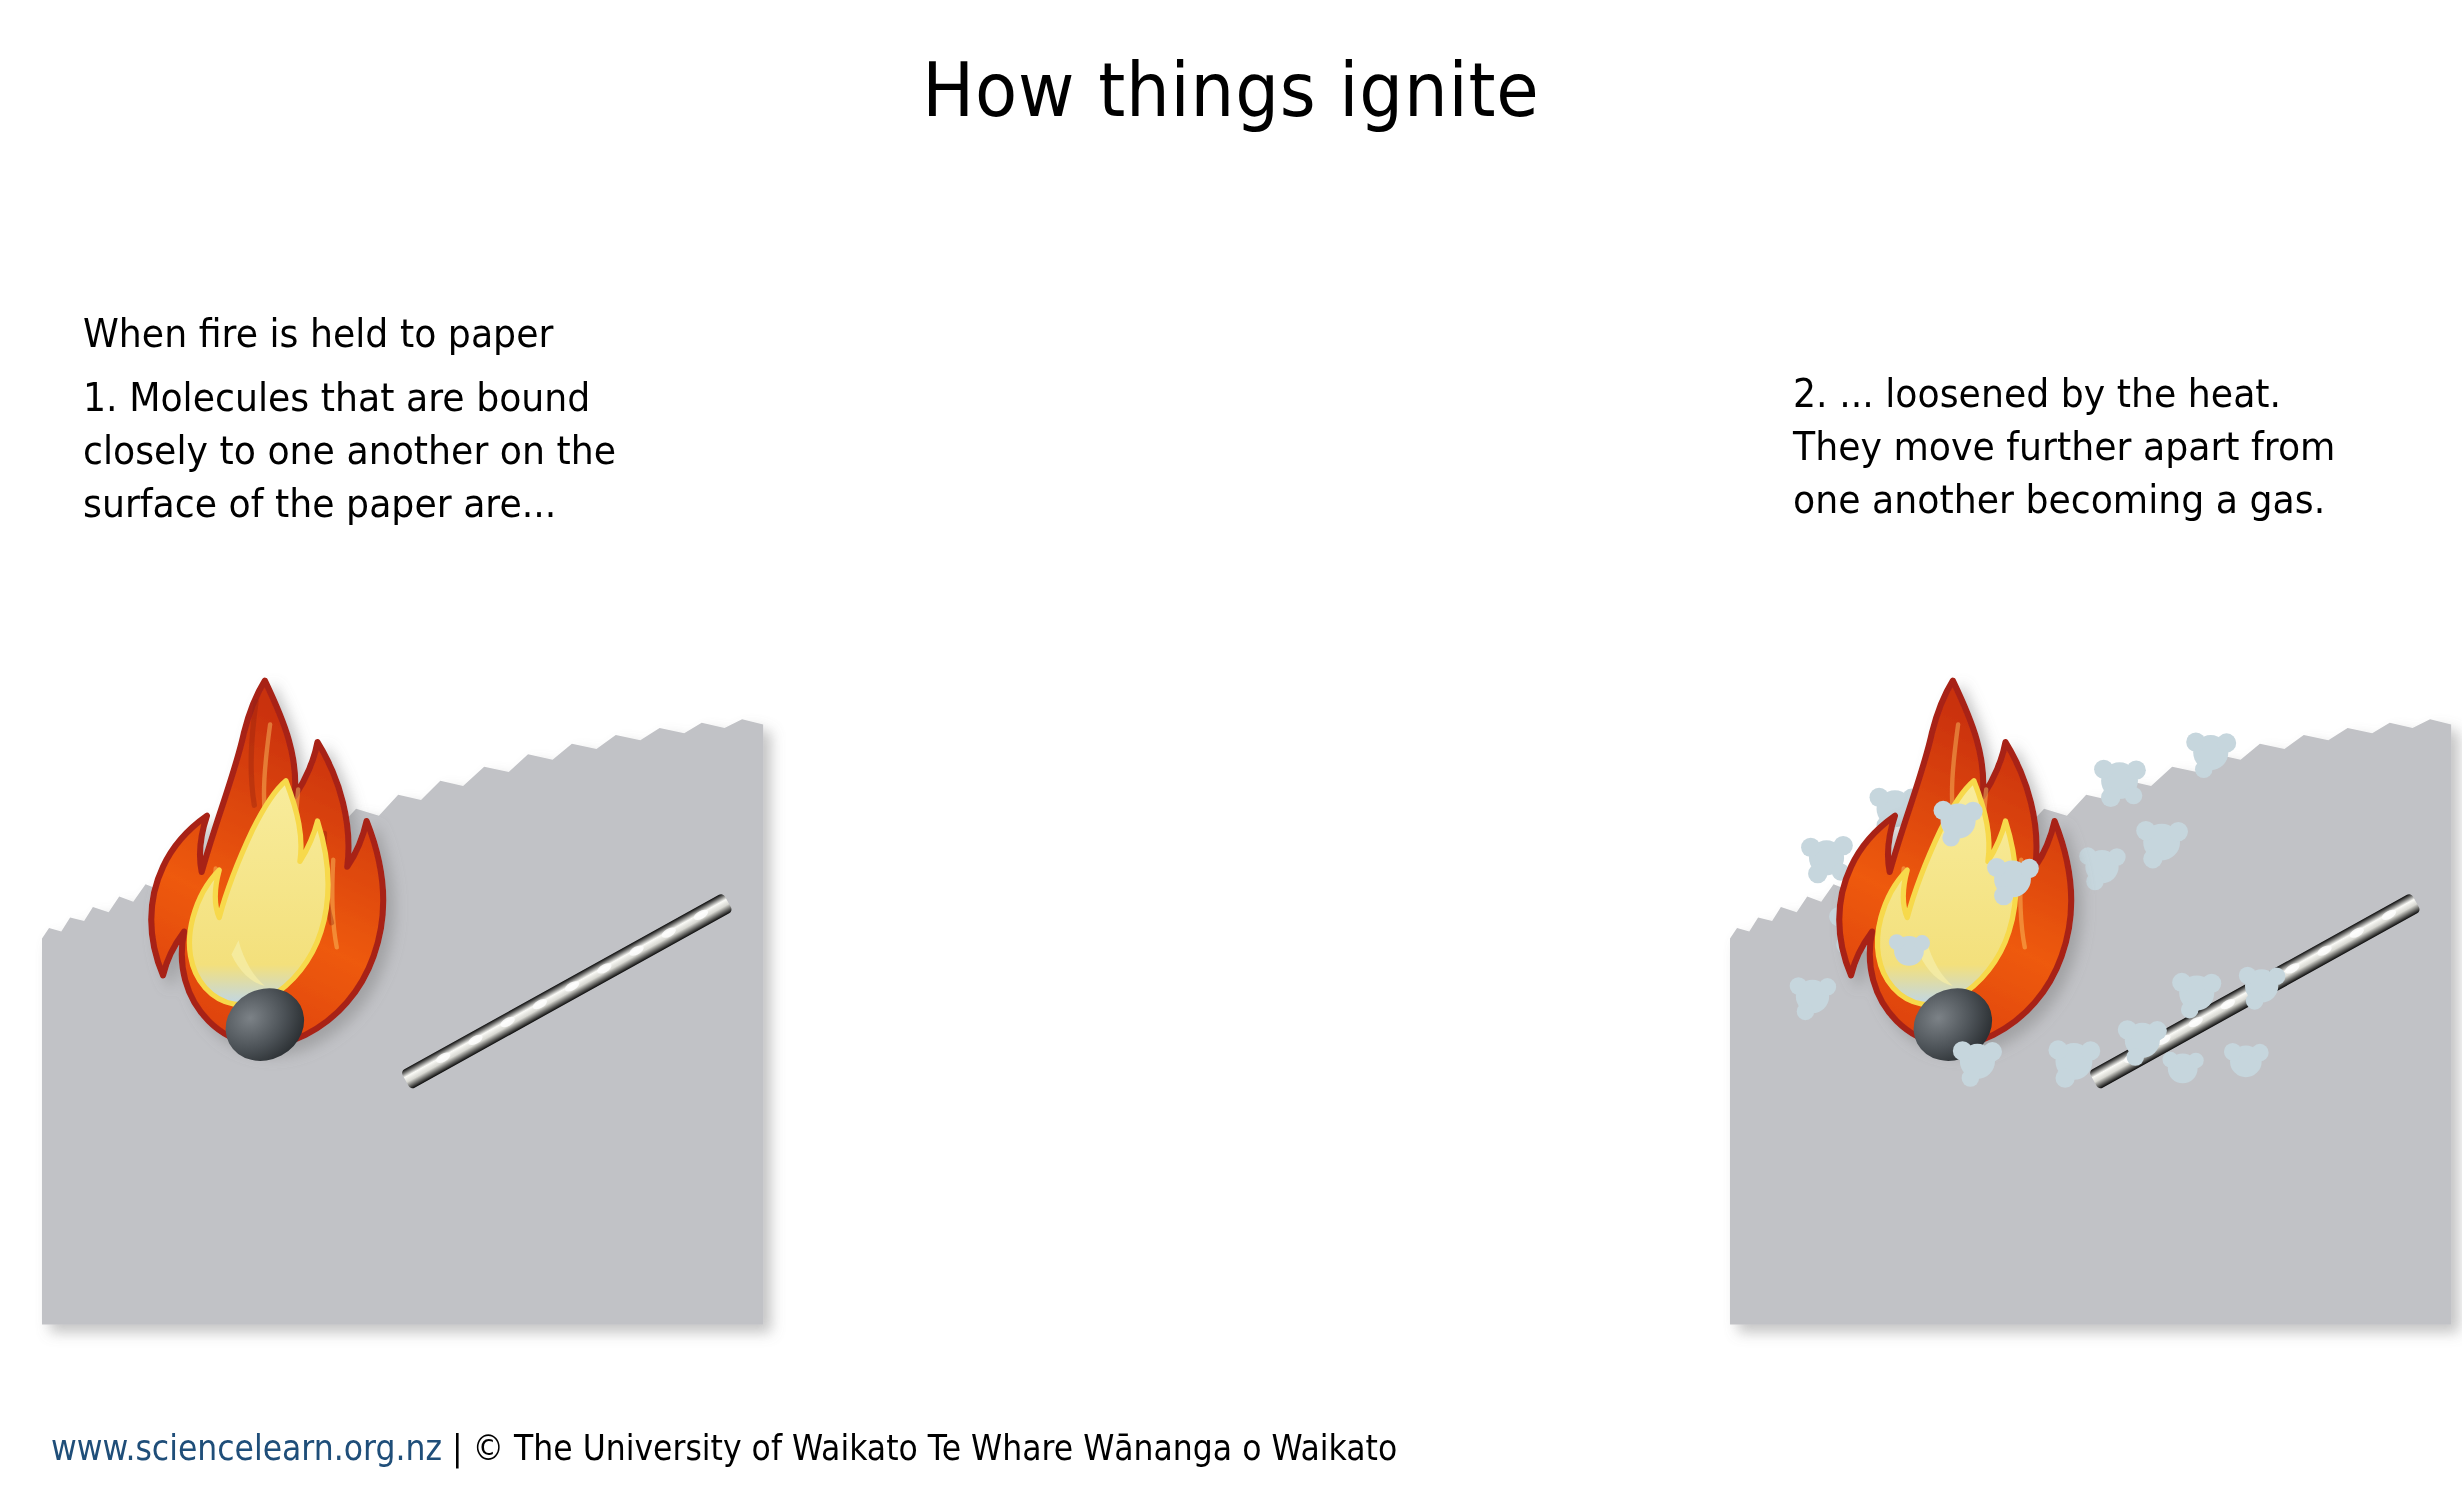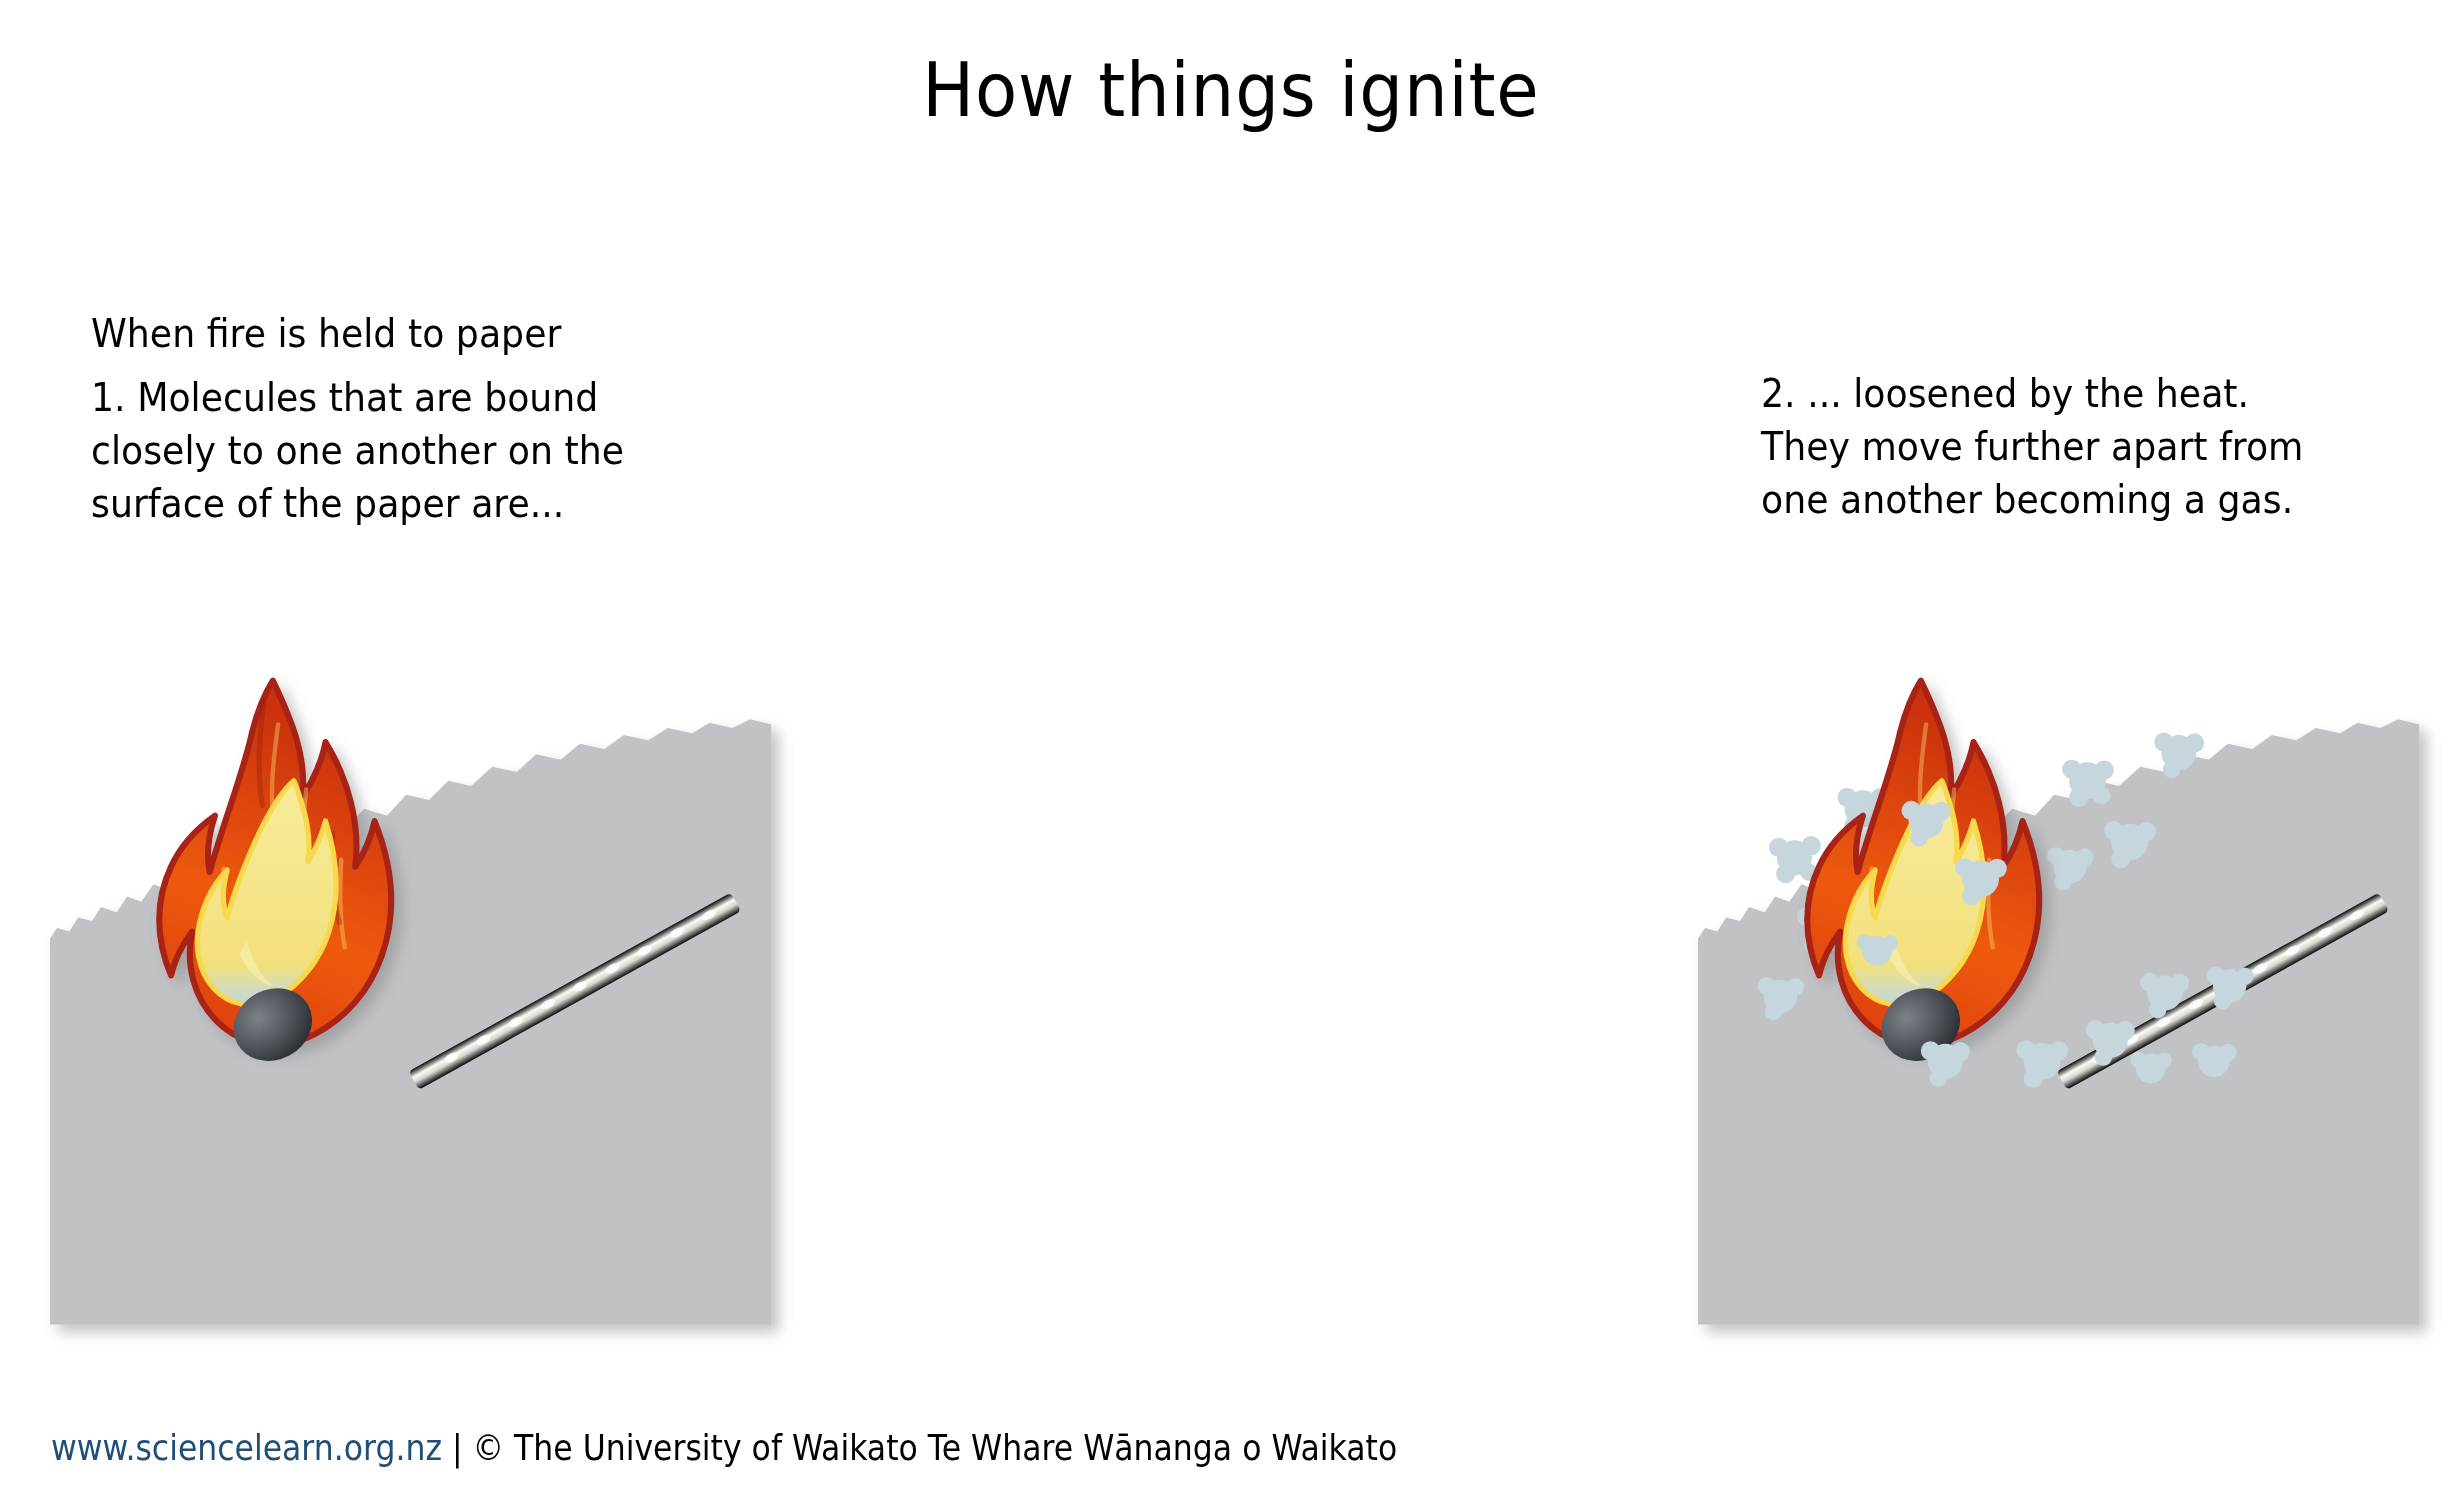--- a/index.html
+++ b/index.html
@@ -8,23 +8,23 @@
     font-family:"DejaVu Sans","Liberation Sans",sans-serif;
     position:relative;overflow:hidden;
   }
   #page-title{
     position:absolute;top:46px;left:0;width:2462px;text-align:center;
     font-family:"DejaVu Sans","Liberation Sans",sans-serif;
     font-size:75px;font-weight:400;color:#000;letter-spacing:0.9px;
     transform:scaleX(0.92);transform-origin:center top;
   }
 
-  .panel{position:absolute;top:0;height:1487px;margin-left:8px;}
+  .panel{position:absolute;top:0;height:1487px;}
   #panel-1{left:0;width:842px;}
-  #panel-2{left:802px;width:842px;}
+  #panel-2{left:842px;width:842px;}
   #panel-3{left:1684px;width:779px;}
 
   .text-block{position:absolute;color:#000;
     font-family:"DejaVu Sans","Liberation Sans",sans-serif;
     transform:scaleX(0.93);transform-origin:left top;}
   .lede{font-size:39px;line-height:1.0;margin-bottom:17.5px;white-space:nowrap;}
   .body-par{font-size:39px;line-height:1.36;}
 
   #p1-text{left:83px;top:314px;width:666px;}
   #p2-text{left:951px;top:367px;width:614px;}

